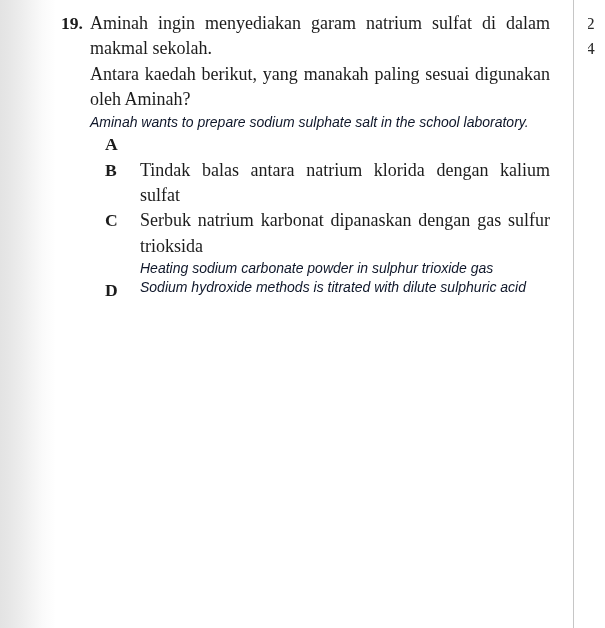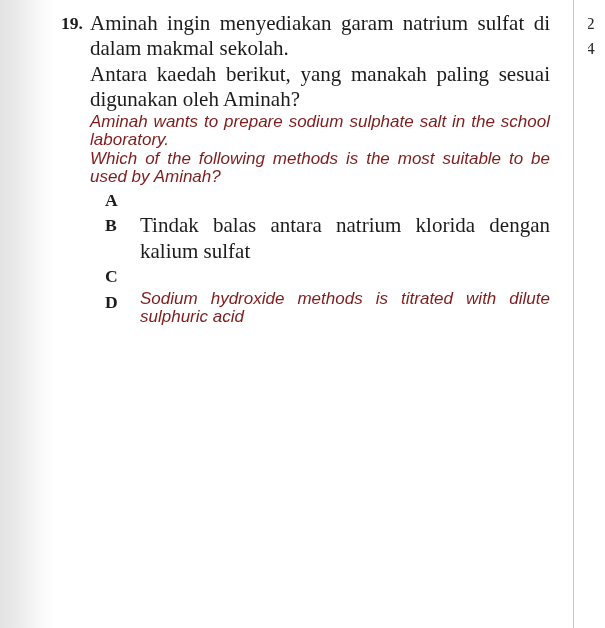--- a/index.html
+++ b/index.html
@@ -93,34 +93,34 @@
     font-size: 17.6px;
     line-height: 25.4px;
     color: #1c1c1c;
   }
   .q-body {
     flex: 1 1 auto;
   }
 
   .my-text {
     font-family: "Liberation Serif", serif;
-    font-size: 21px;
+    font-size: 18px;
     line-height: 25.4px;
     color: #1c1c1c;
     text-align: justify;
     text-justify: inter-word;
     margin: 0;
   }
 
   .en-text {
     font-family: "Liberation Sans", sans-serif;
     font-style: italic;
-    font-size: 17px;
+    font-size: 14px;
     line-height: 18.6px;
-    color: #7f1d1d;
+    color: #0f172a;
     text-align: justify;
     text-justify: inter-word;
     margin: 0;
   }
 
   
   .justify-all {
     text-align-last: justify;
   }
 
@@ -163,41 +163,44 @@
 <div id="page">
 
   <div class="question-block">
 
     <div class="q-head">
       <div class="q-number">19.</div>
       <div class="q-body">
         <p class="my-text">Aminah ingin menyediakan garam natrium sulfat di dalam makmal sekolah.</p>
         <p class="my-text">Antara kaedah berikut, yang manakah paling sesuai digunakan oleh Aminah?</p>
         <p class="en-text">Aminah wants to prepare sodium sulphate salt in the school laboratory.</p>
-        <p class="en-text">Which of the following methods is the most suitable to be used by Aminah?</p>
       </div>
     </div>
 
     <div class="options">
 
       <div class="option">
         <div class="opt-letter">A</div>
         <div class="opt-body">
         </div>
       </div>
 
       <div class="option">
         <div class="opt-letter">B</div>
         <div class="opt-body">
           <p class="my-text">Tindak balas antara natrium klorida dengan kalium sulfat</p>
         </div>
       </div>
 
       <div class="option">
         <div class="opt-letter">C</div>
+        <div class="opt-body">
+          <p class="my-text">Serbuk natrium karbonat dipanaskan dengan gas sulfur trioksida</p>
+          <p class="en-text">Heating sodium carbonate powder in sulphur trioxide gas</p>
+        </div>
       </div>
 
       <div class="option">
         <div class="opt-letter">D</div>
         <div class="opt-body">
           <p class="en-text">Sodium hydroxide methods is titrated with dilute sulphuric acid</p>
         </div>
       </div>
 
     </div>

